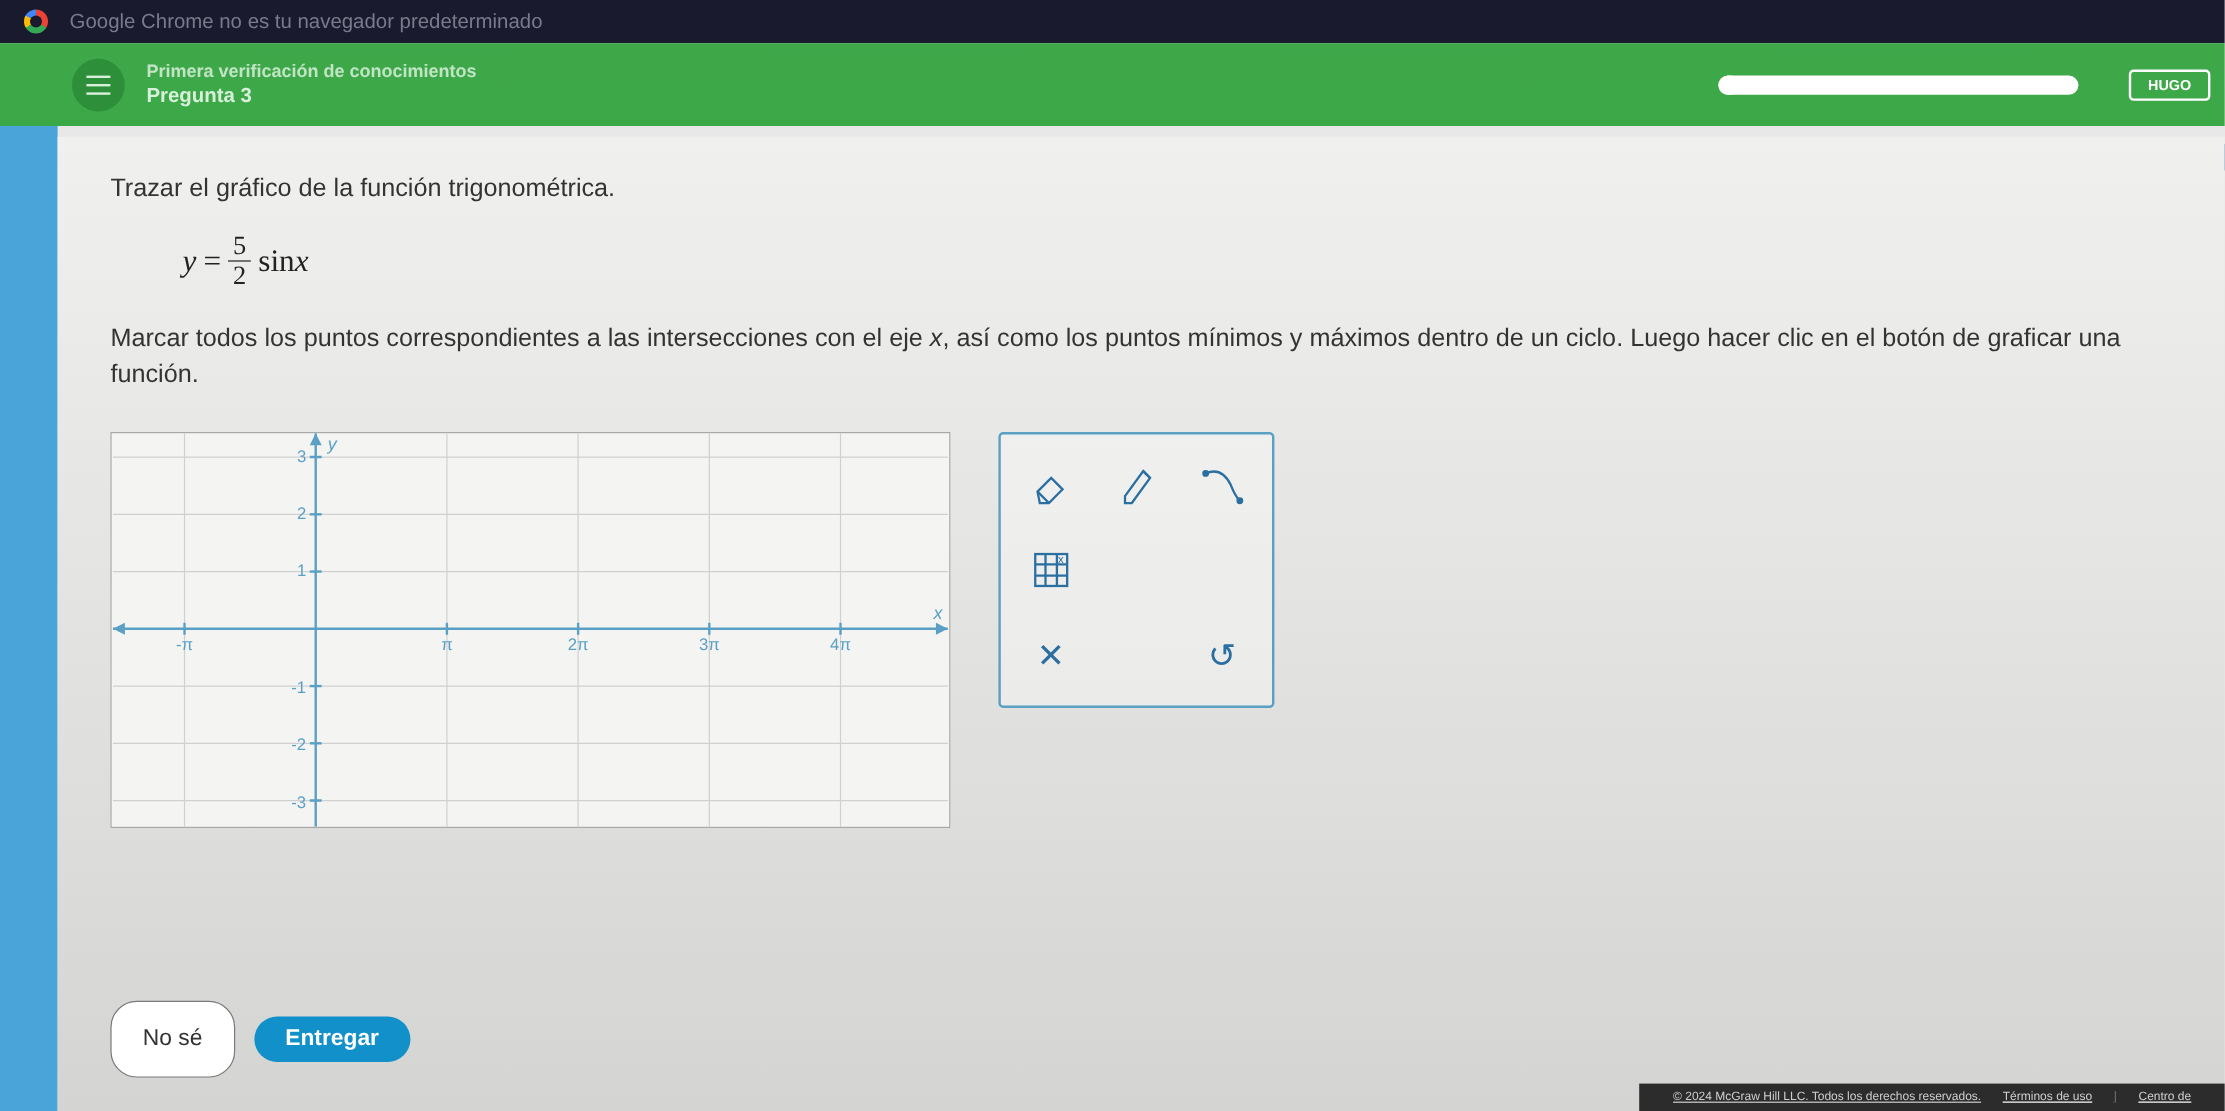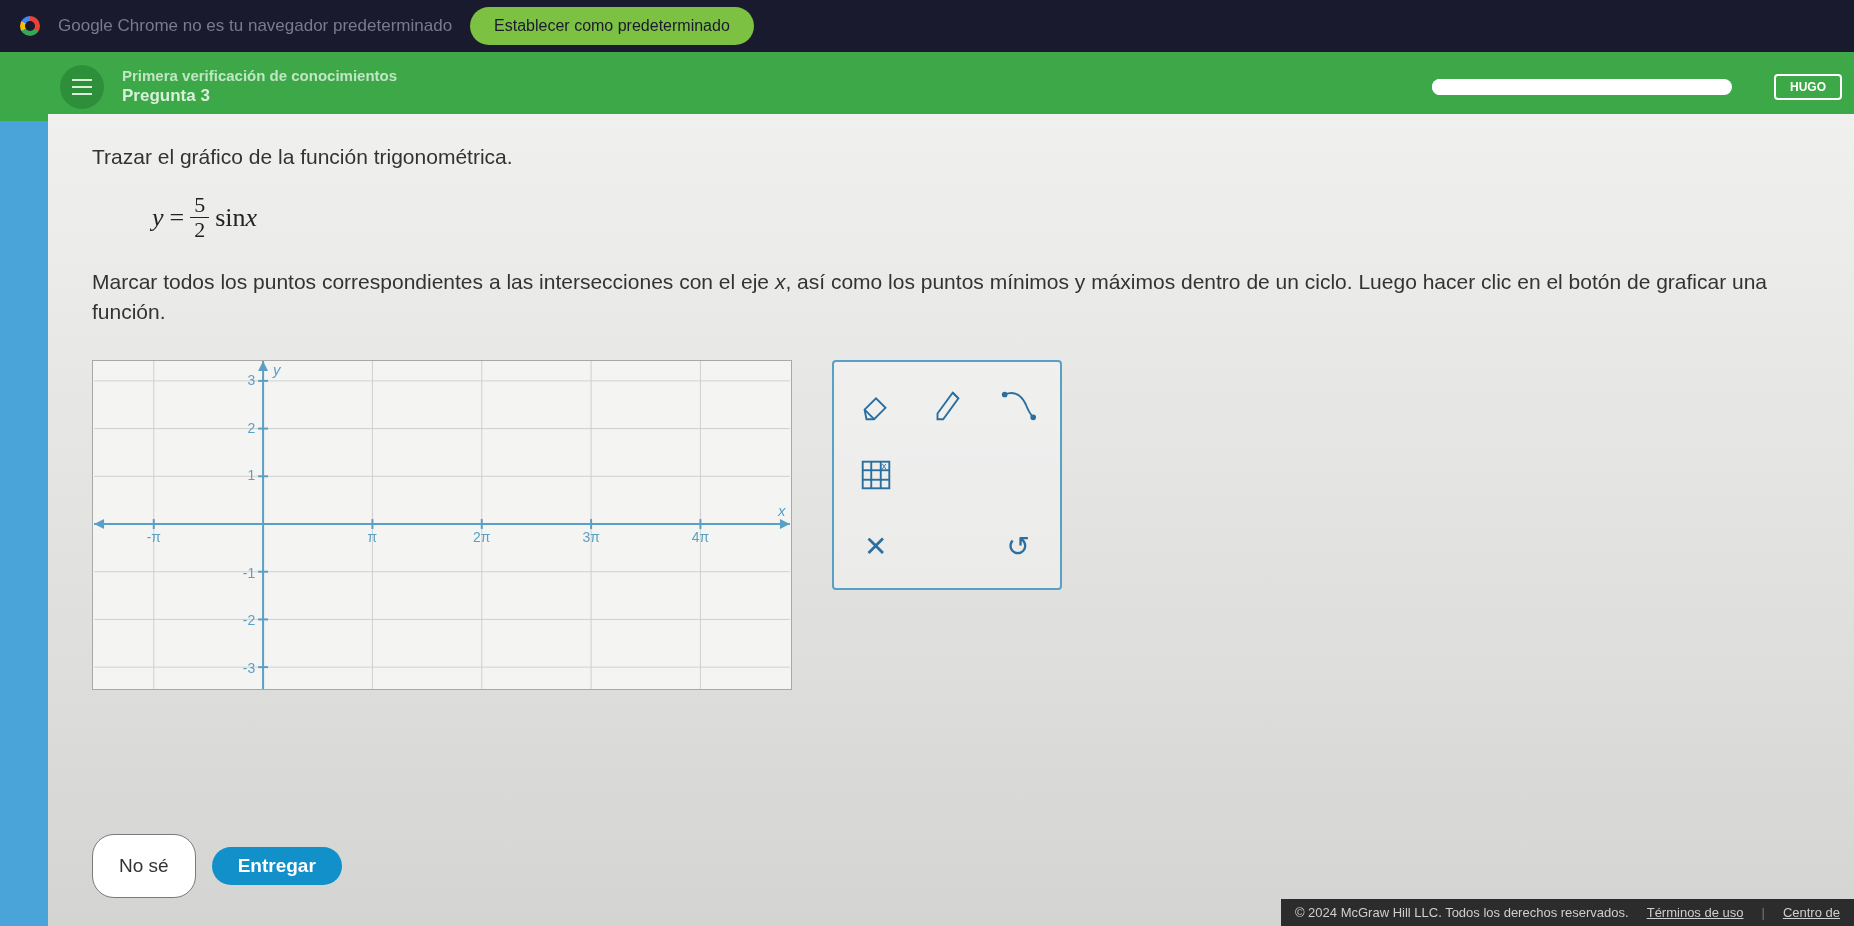--- a/index.html
+++ b/index.html
@@ -8,21 +8,21 @@
     background: #e8e8e8;
     width: 1854px;
     height: 926px;
     overflow: hidden;
     position: relative;
   }
 
   
   .browser-bar {
     background: #1a1a2e;
-    height: 52px;
+    height: 36px;
     display: flex;
     align-items: center;
     padding: 0 20px;
     gap: 18px;
   }
   .browser-bar .chrome-logo {
     width: 20px; height: 20px;
     border-radius: 50%;
     background: conic-gradient(#ea4335 0 120deg, #34a853 120deg 240deg, #fbbc05 240deg 300deg, #4285f4 300deg 360deg);
     position: relative;
@@ -226,36 +226,36 @@
     border-radius: 22px;
     cursor: pointer;
   }
 
   
   .footer {
     position: absolute;
     right: 0; bottom: 0;
     background: #2c2c2c;
     color: #cfcfcf;
-    font-size: 13px;
-    padding: 6px 14px;
+    font-size: 10px;
+    padding: 6px 28px;
     display:flex;
     gap:18px;
     align-items:center;
+    text-decoration:underline;
   }
   .footer .link { color:#cfcfcf; text-decoration: underline; cursor:pointer; }
   .footer .sep { color:#777; }
 </style>
 </head>
 <body>
 
 <div class="browser-bar">
   <div class="chrome-logo"></div>
   <div class="browser-msg">Google Chrome no es tu navegador predeterminado</div>
-  <button class="set-default-btn">Establecer como predeterminado</button>
 </div>
 
 <div class="left-blue-strip"></div>
 
 <div class="green-header">
   <div class="menu-btn">
     <span></span>
       <span></span>
       <span></span>
   </div>

